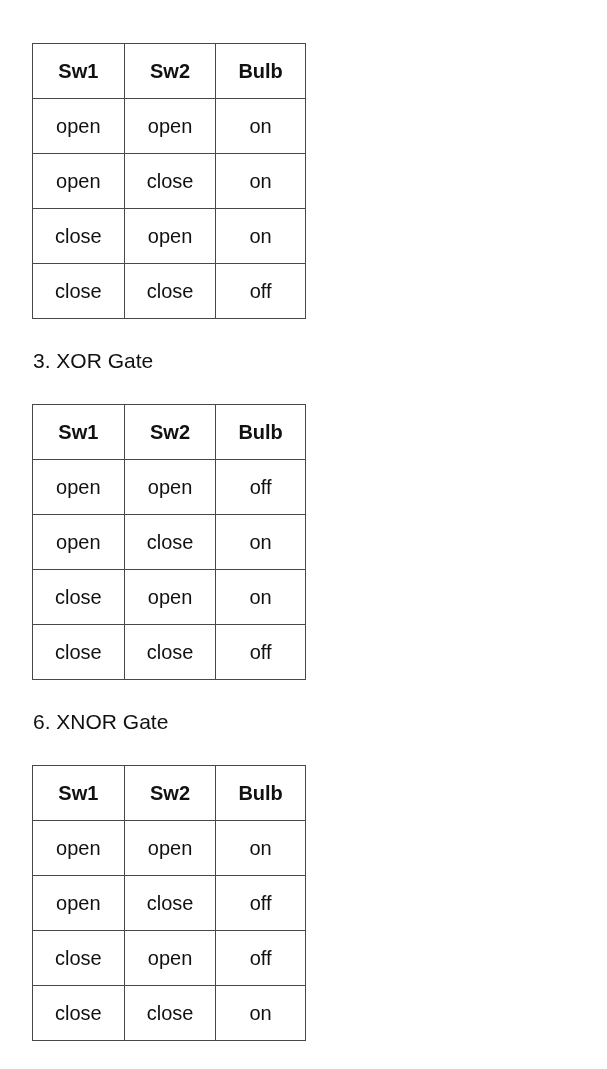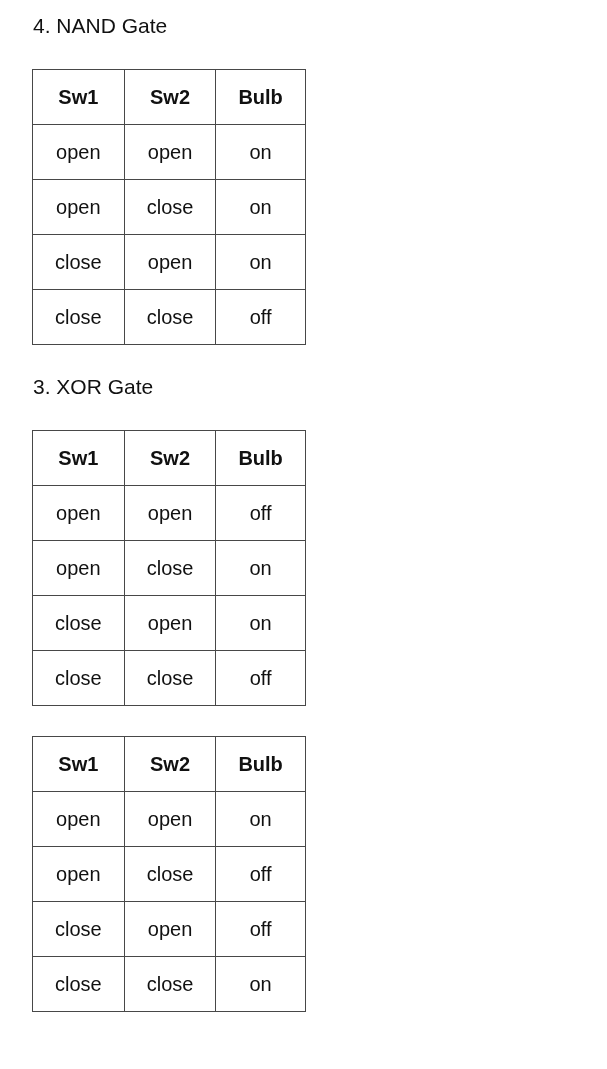--- a/index.html
+++ b/index.html
@@ -49,21 +49,20 @@
   table.truth-table th {
     font-weight: 700;
   }
 </style>
 </head>
 <body style="background: rgb(255, 255, 255); color: rgb(17, 17, 17);">
 
 <div class="doc">
 
   <div class="section">
-    <div class="section-title">4. NAND Gate</div>
     <table class="truth-table">
       <colgroup>
           <col class="c1">
           <col class="c2">
           <col class="c3">
         </colgroup>
       <thead>
         <tr>
           <th>Sw1</th>
           <th>Sw2</th>
@@ -129,20 +128,21 @@
         <tr>
           <td>close</td>
           <td>close</td>
           <td>off</td>
         </tr>
       </tbody>
     </table>
   </div>
 
   <div class="section">
+    <div class="section-title">6. XNOR Gate</div>
     <table class="truth-table">
       <colgroup>
           <col class="c1">
           <col class="c2">
           <col class="c3">
         </colgroup>
       <thead>
         <tr>
           <th>Sw1</th>
           <th>Sw2</th>

